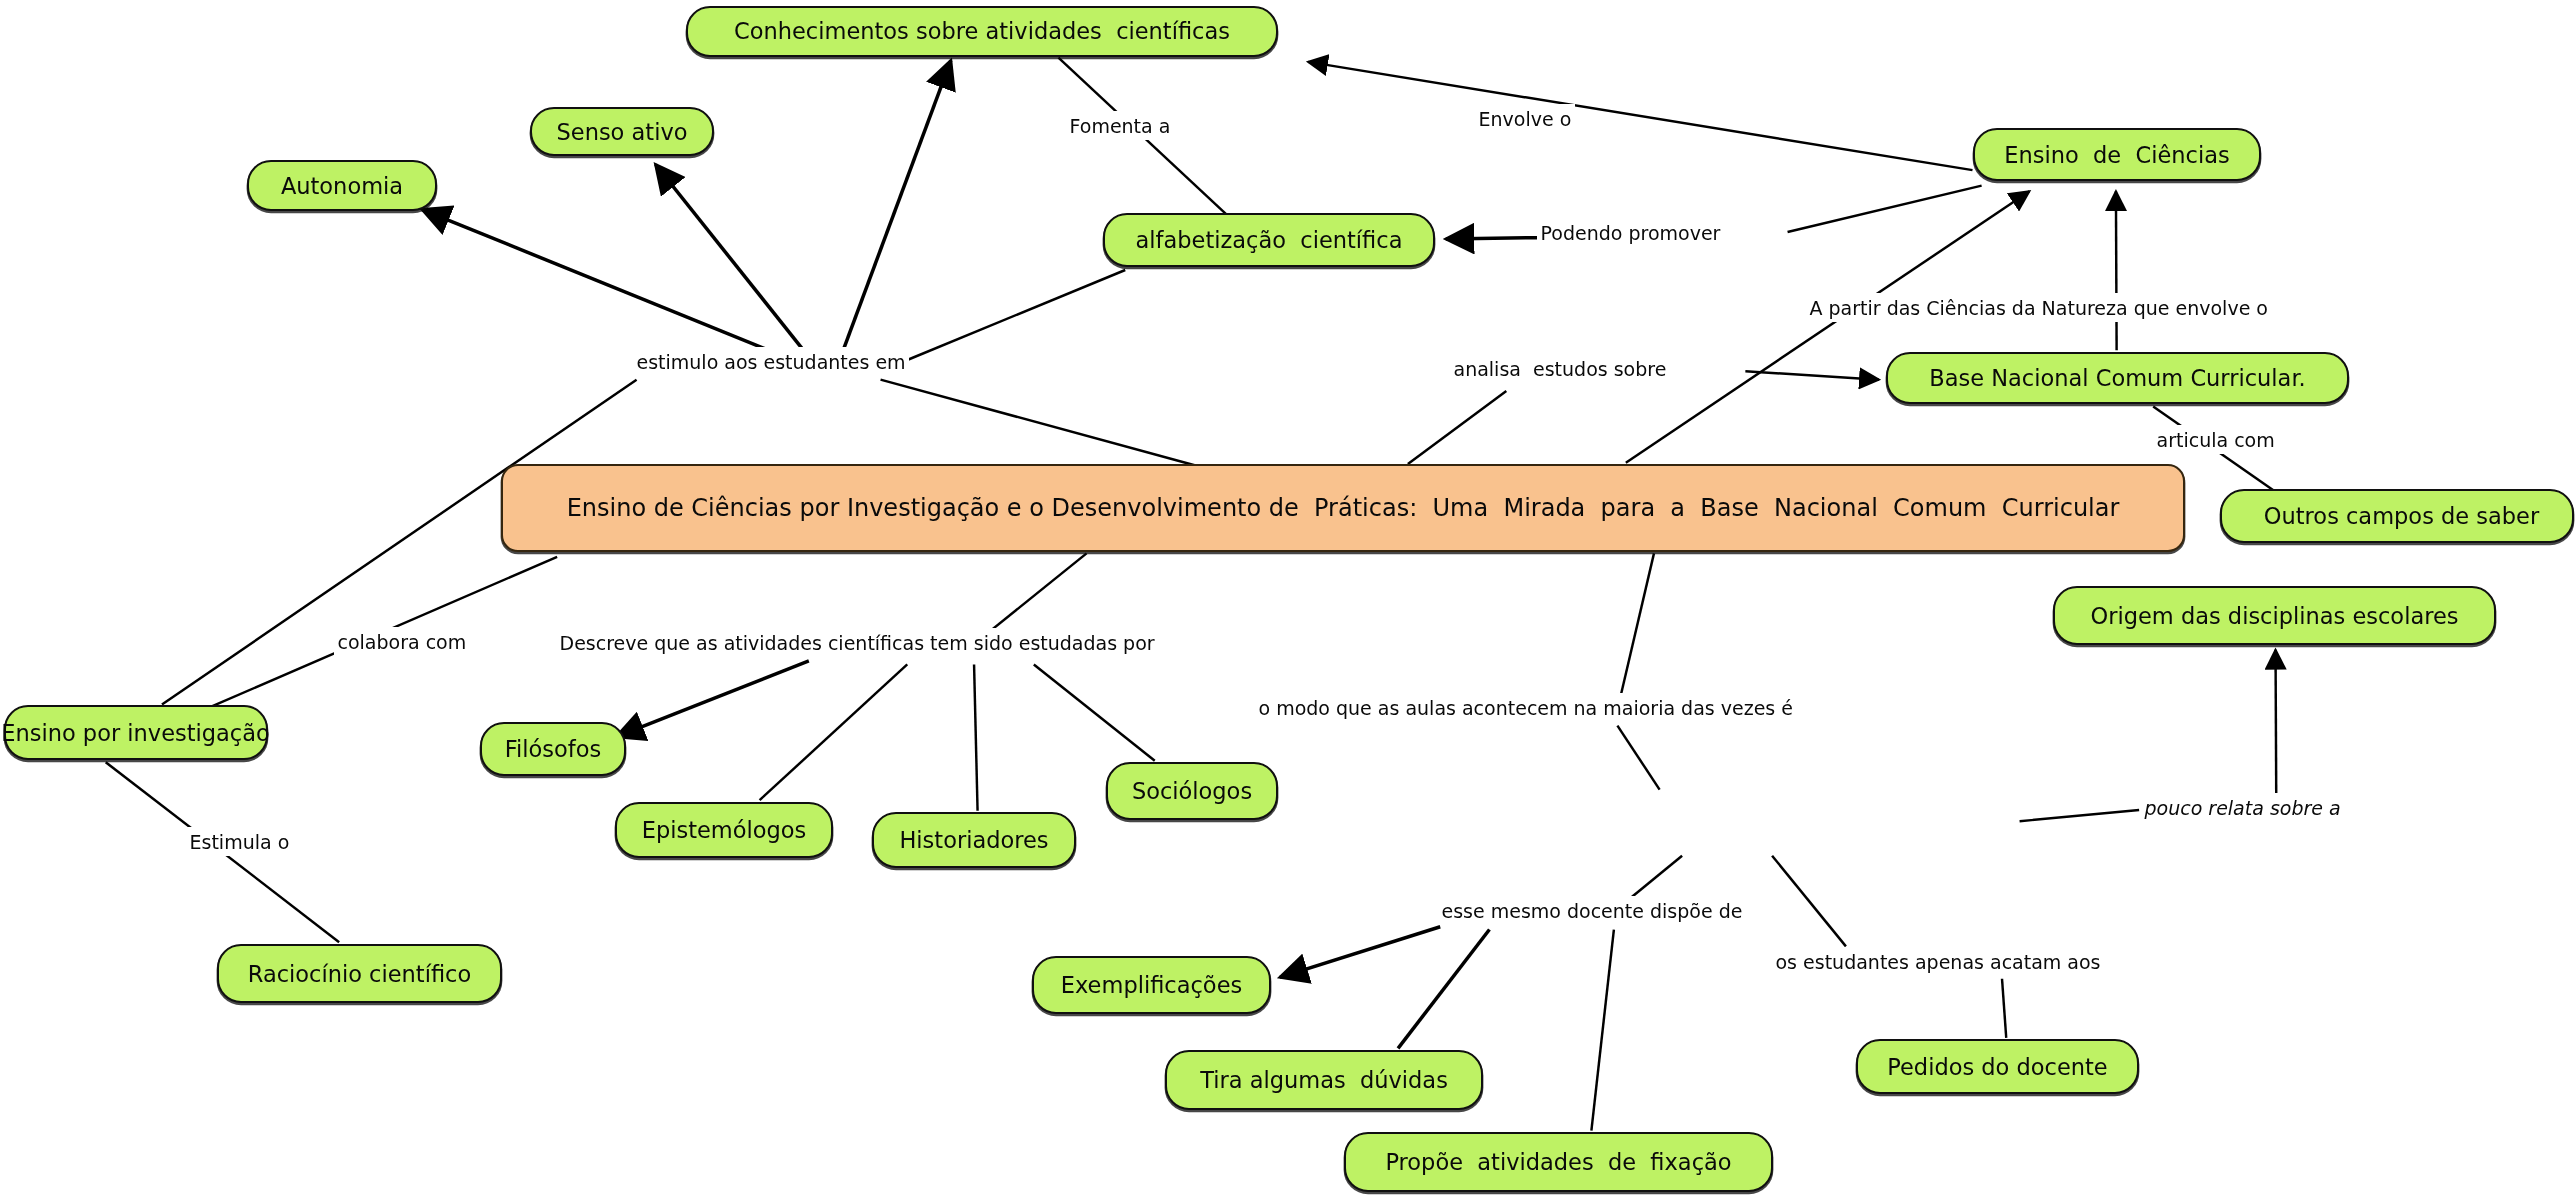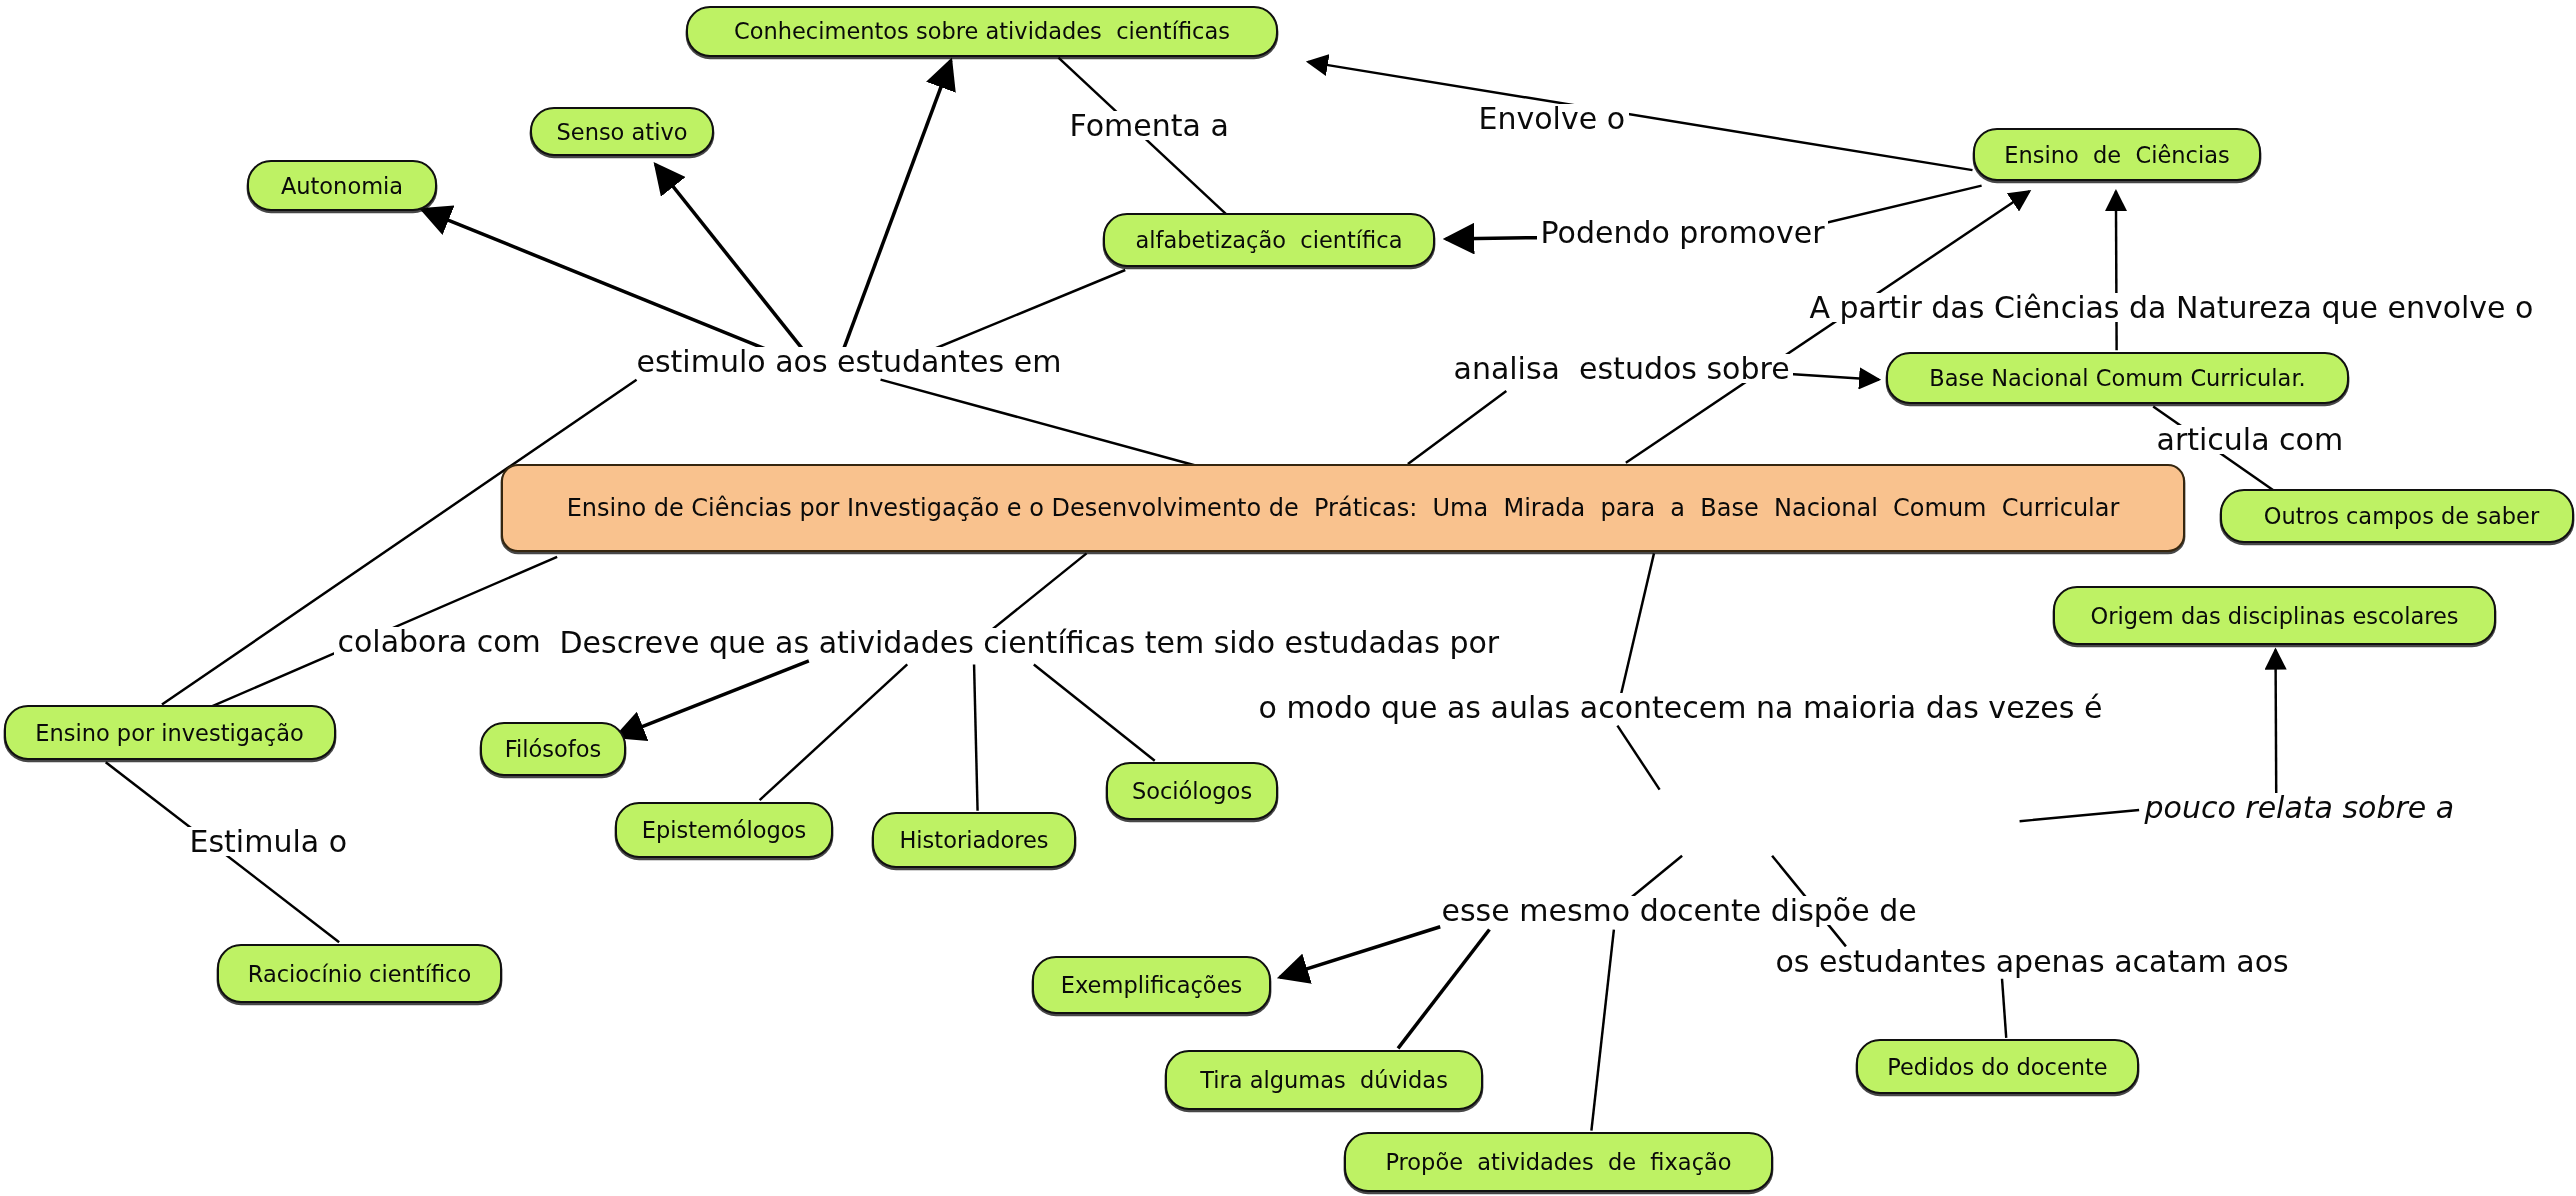--- a/index.html
+++ b/index.html
@@ -26,36 +26,36 @@
   .node.central{
     background:#F9C28E;
     border-color:#35260f;
     border-radius:17px;
     font-size:24px;
   }
   .elabel{
     position:absolute;
     background:#ffffff;
     padding:0.7px 3.5px;
-    font-size:30px;color:#0a0a0a;
+    font-size:19px;color:#0a0a0a;
     white-space:pre;
     z-index:2;
     line-height:28px;
   }
   
   #n-conhecimentos{left:686px;top:5.6px;width:592px;height:51px;}
   #n-senso{left:530px;top:107px;width:184px;height:49px;}
   #n-autonomia{left:247px;top:160px;width:190px;height:51px;}
   #n-ensinociencias{left:1973px;top:128px;width:288px;height:53px;}
   #n-alfabetizacao{left:1103px;top:213px;width:332px;height:54px;}
   #n-basenacional{left:1886px;top:352px;width:463px;height:52px;}
   #n-central{left:501px;top:464px;width:1684px;height:88px;}
   #n-outroscampos{left:2220px;top:489px;width:354px;height:54px;padding-left:9px;}
   #n-origem{left:2053px;top:586px;width:443px;height:59px;}
-  #n-ensinoinv{left:3.5px;top:705px;width:332px;height:55px;}
+  #n-ensinoinv{left:3.5px;top:705px;width:264px;height:55px;}
   #n-filosofos{left:480px;top:722px;width:146px;height:54px;}
   #n-epistemologos{left:615px;top:802px;width:218px;height:56px;}
   #n-historiadores{left:872px;top:812px;width:204px;height:56px;}
   #n-sociologos{left:1106px;top:762px;width:172px;height:58px;}
   #n-professor{left:1530px;top:791px;width:487px;height:63px;}
   #n-raciocinio{left:217px;top:944px;width:285px;height:59px;}
   #n-exemplificacoes{left:1032px;top:956px;width:239px;height:58px;}
   #n-tiraduvidas{left:1165px;top:1050px;width:318px;height:60px;}
   #n-propoe{left:1344px;top:1132px;width:429px;height:60px;}
   #n-pedidos{left:1856px;top:1039px;width:283px;height:55px;}

